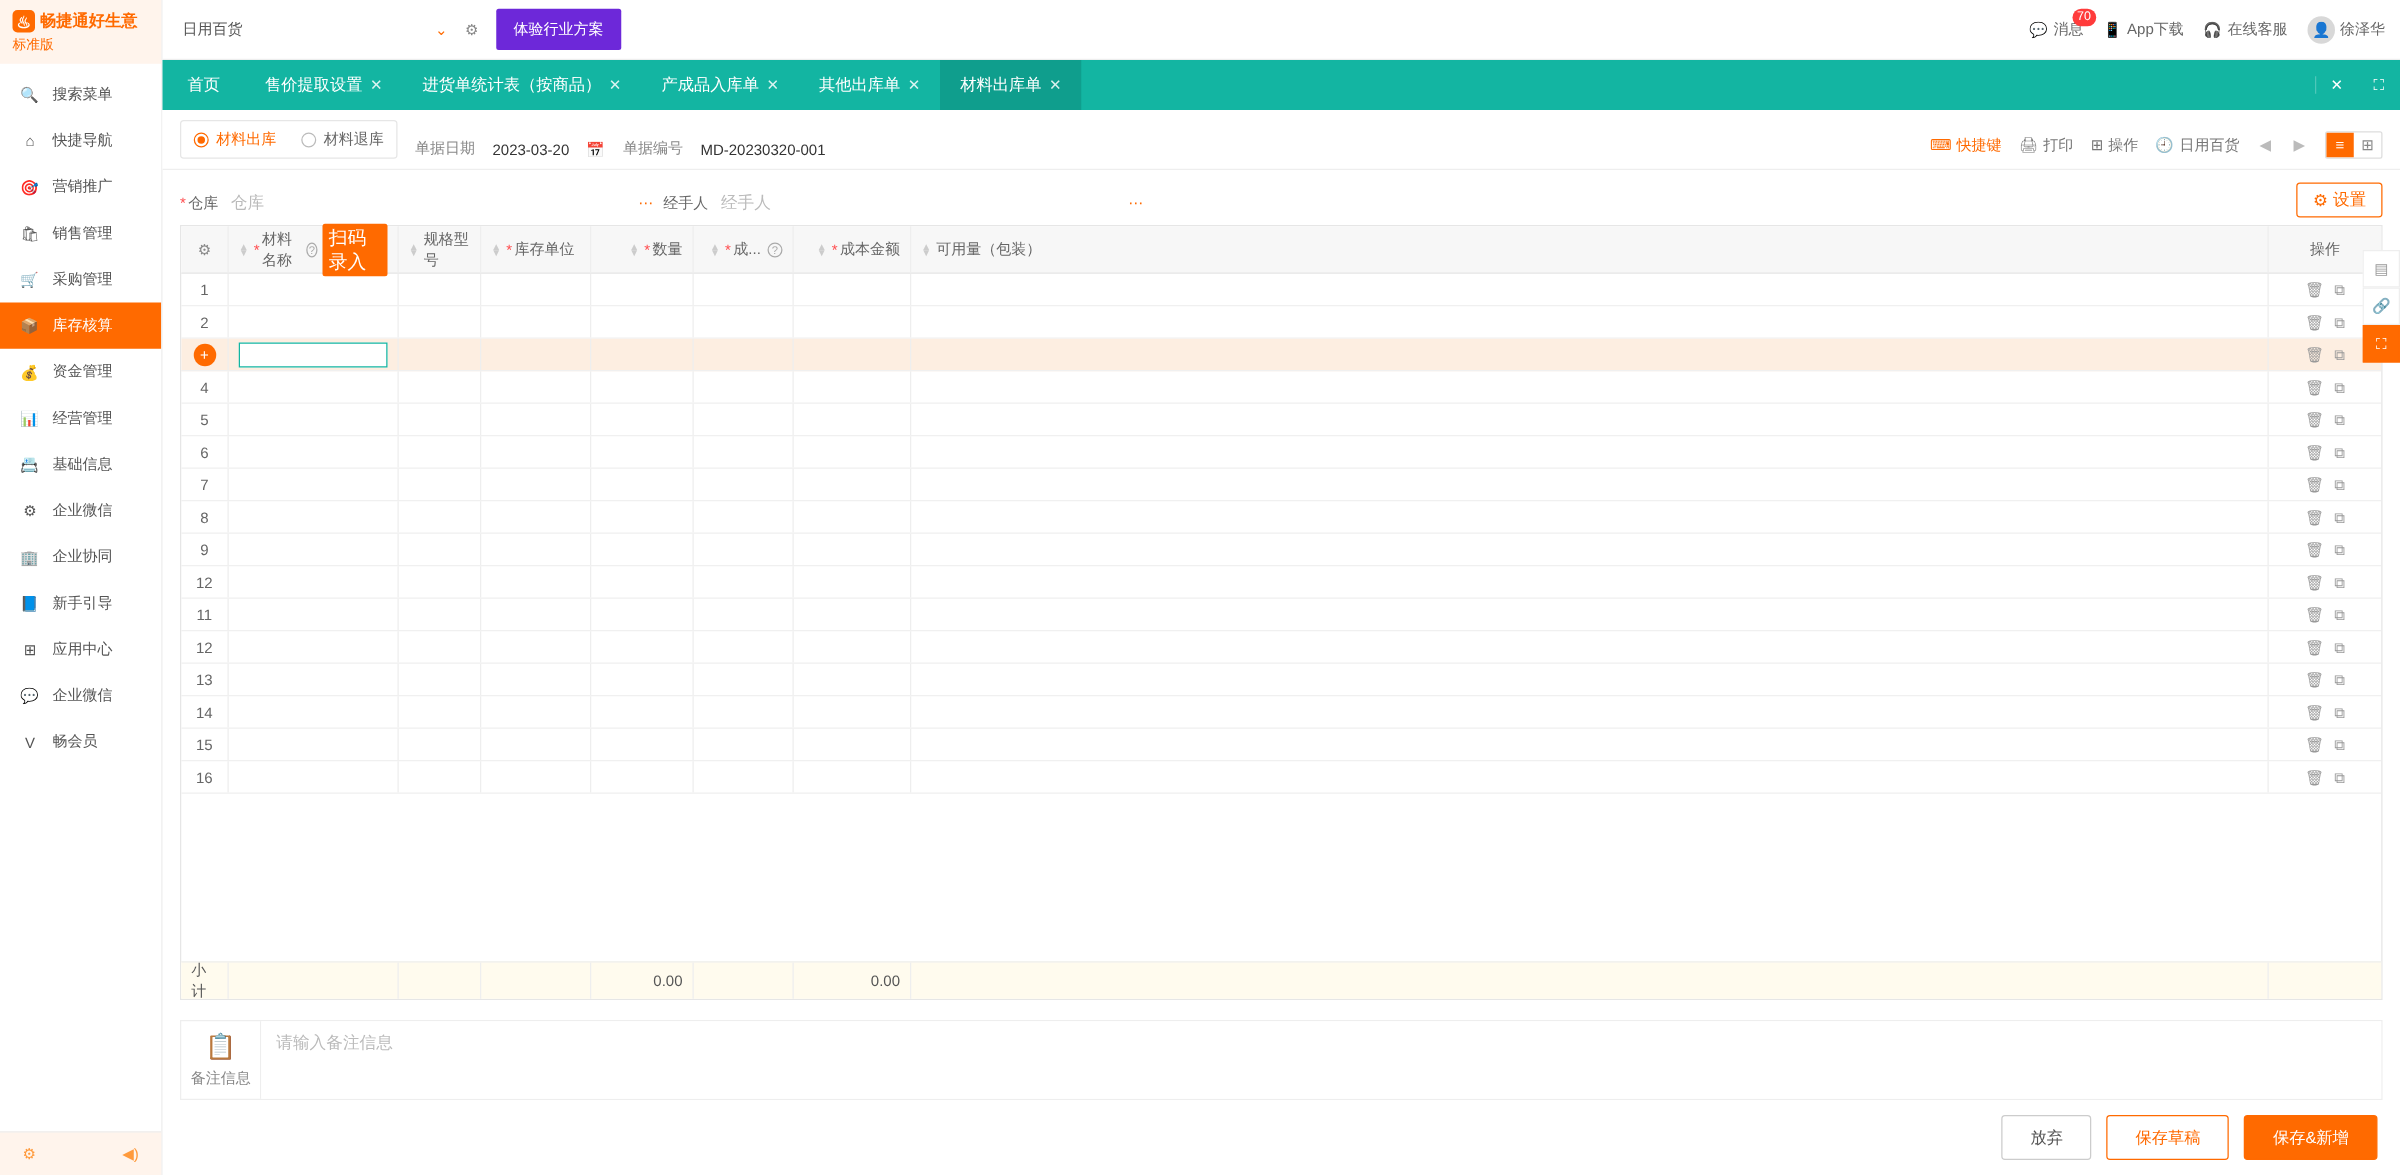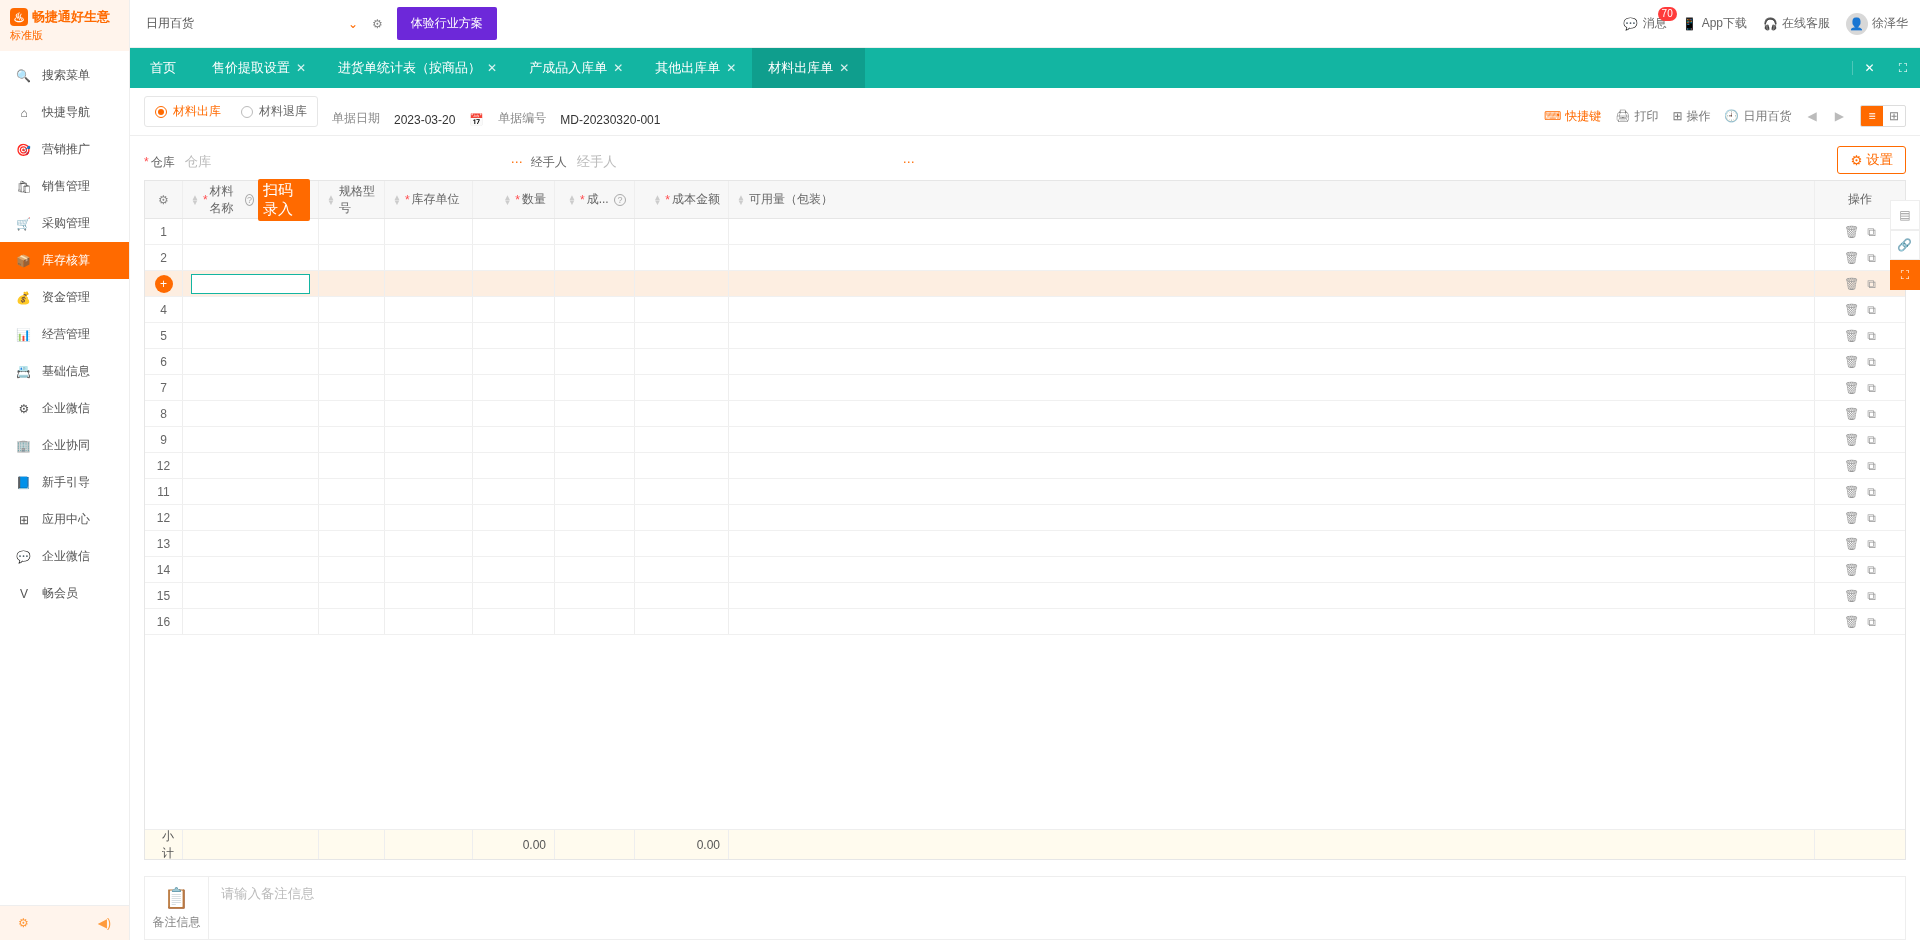--- a/index.html
+++ b/index.html
@@ -95,21 +95,21 @@
 .gear-ic { color: #888; }
 
 .tbody { flex: 1; overflow-y: auto; }
 .trow { display: flex; height: 26px; border-bottom: 1px solid #f0f0f0; }
 .trow.highlight { background: #fdeee1; }
 .trow.highlight .col-idx { position: relative; }
 .add-btn { width: 18px; height: 18px; background: #ff6a00; color: #fff; border-radius: 50%; display: inline-flex; align-items: center; justify-content: center; font-size: 12px; cursor: pointer; }
 .cell-input { width: 100%; border: 1px solid #13b5a2; height: 20px; padding: 0 4px; outline: none; }
 .act-ic { color: #999; cursor: pointer; padding: 0 4px; }
 
-.tfoot { display: flex; background: #fffbee; border-top: 1px solid #eee; height: 30px; text-align: right; }
+.tfoot { display: flex; background: #fffbee; border-top: 1px solid #eee; height: 30px; }
 .tfoot .td { color: #555; font-weight: 500; }
 
 
 .remark-area { margin: 8px 14px 0; border: 1px solid #eee; display: flex; height: 64px; }
 .remark-left { width: 64px; display: flex; flex-direction: column; align-items: center; justify-content: center; gap: 4px; color: #888; border-right: 1px solid #eee; }
 .remark-ic { color: #13b5a2; font-size: 20px; }
 .remark-input { flex: 1; border: none; padding: 8px 12px; resize: none; outline: none; color: #4d7c0f; }
 .remark-input::placeholder { color: #bbb; }
 
 
@@ -598,20 +598,25 @@
     </div>
 
     <div class="remark-area">
       <div class="remark-left">
         <span class="remark-ic">📋</span>
         <span>备注信息</span>
       </div>
       <textarea class="remark-input" placeholder="请输入备注信息" style=""></textarea>
     </div>
 
+    <div class="footbar">
+      <button class="btn btn-plain">放弃</button>
+      <button class="btn btn-outline-o">保存草稿</button>
+      <button class="btn btn-solid-o">保存&amp;新增</button>
+    </div>
   </div>
 </div>
 
 <div class="side-tools">
   <div class="st">▤</div>
   <div class="st">🔗</div>
   <div class="st active">⛶</div>
 </div>
 
 </body></html>

